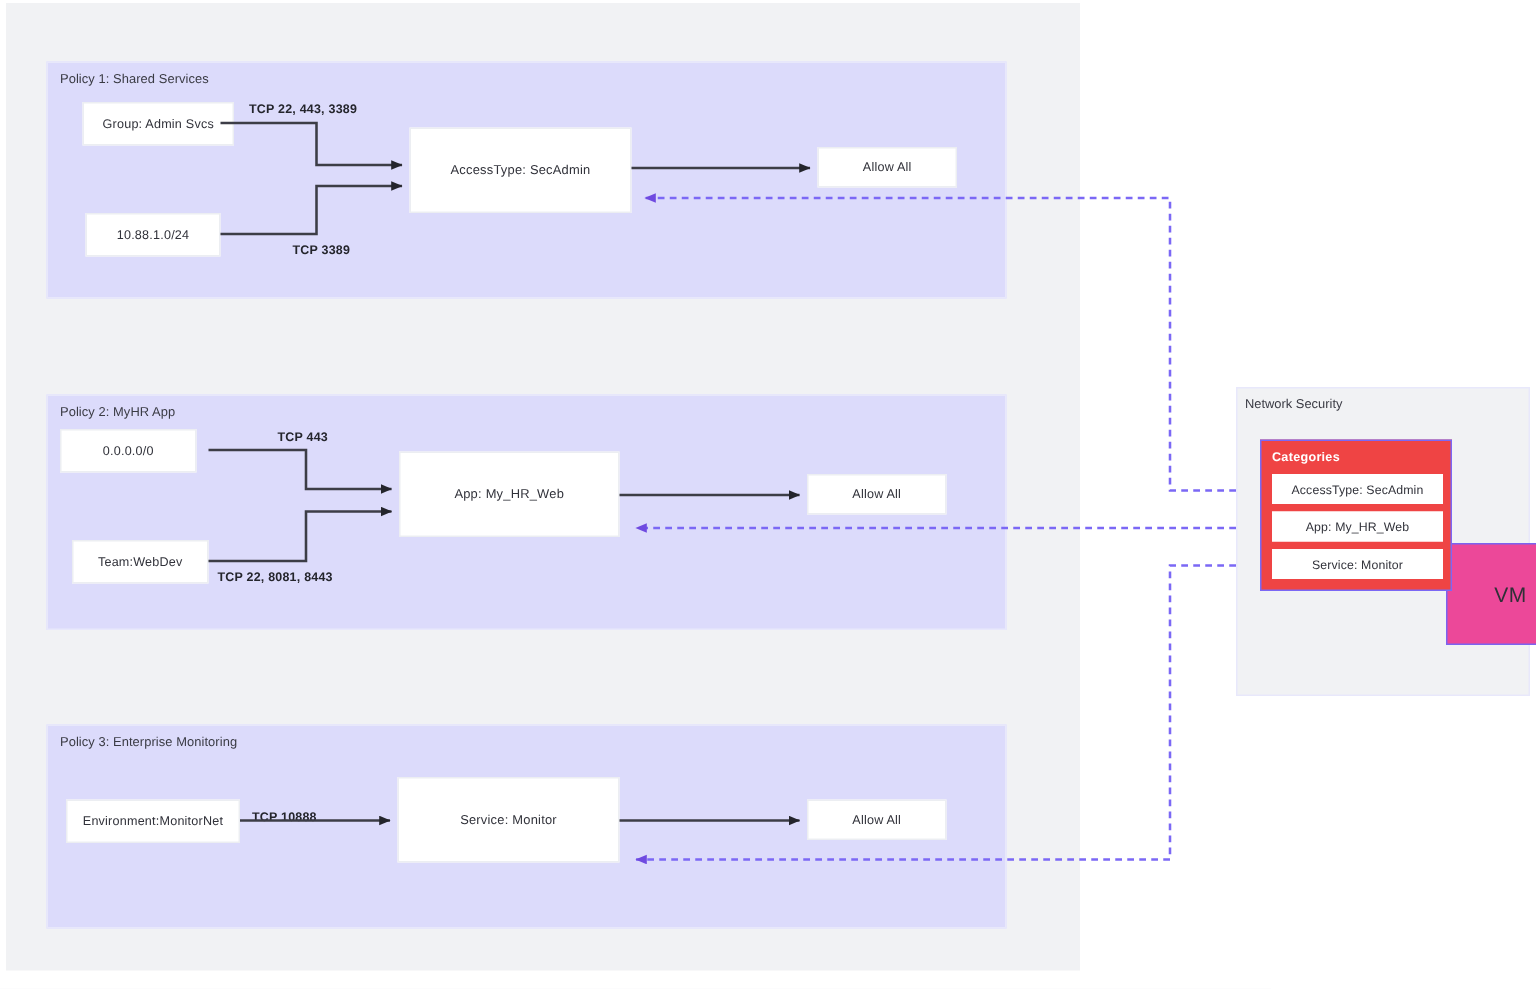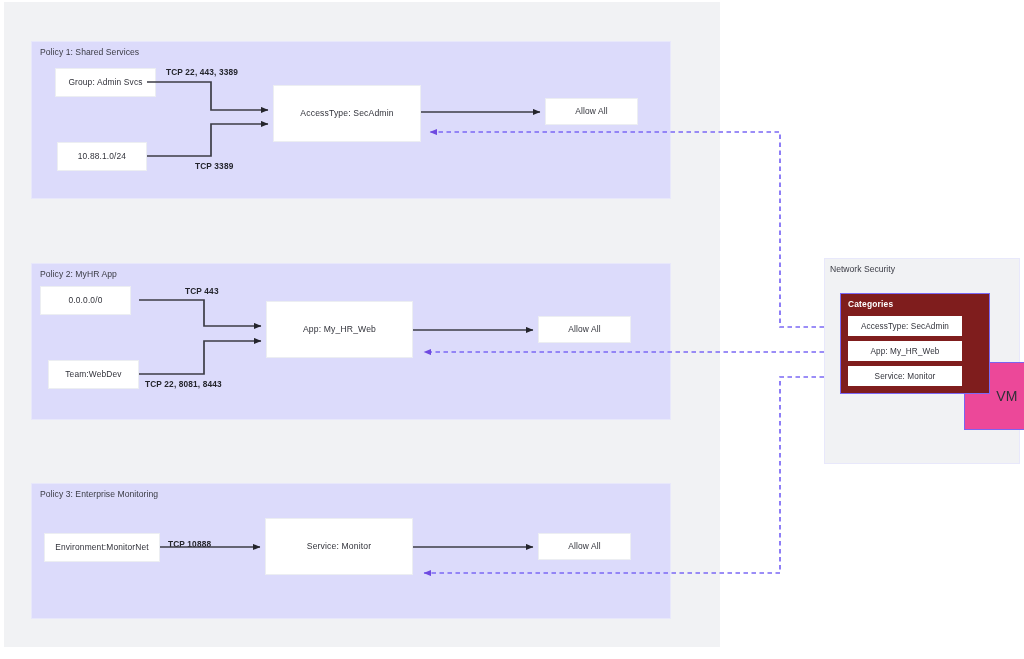--- a/index.html
+++ b/index.html
@@ -131,23 +131,23 @@
     justify-content: center;
     font-size: 14px;
     color: #2f3037;
     letter-spacing: 0.3px;
   }
 
   .categories-box {
     position: absolute;
     left: 840px;
     top: 293px;
-    width: 150px;
+    width: 128px;
     height: 101px;
-    background: #7f1d1d;
+    background: #ef4444;
     border: 1px solid #7b68f5;
     box-sizing: border-box;
     padding-left: 20px;
   }
   .categories-title {
     position: absolute;
     left: 7px;
     top: 5px;
     font-size: 8.4px;
     font-weight: bold;

